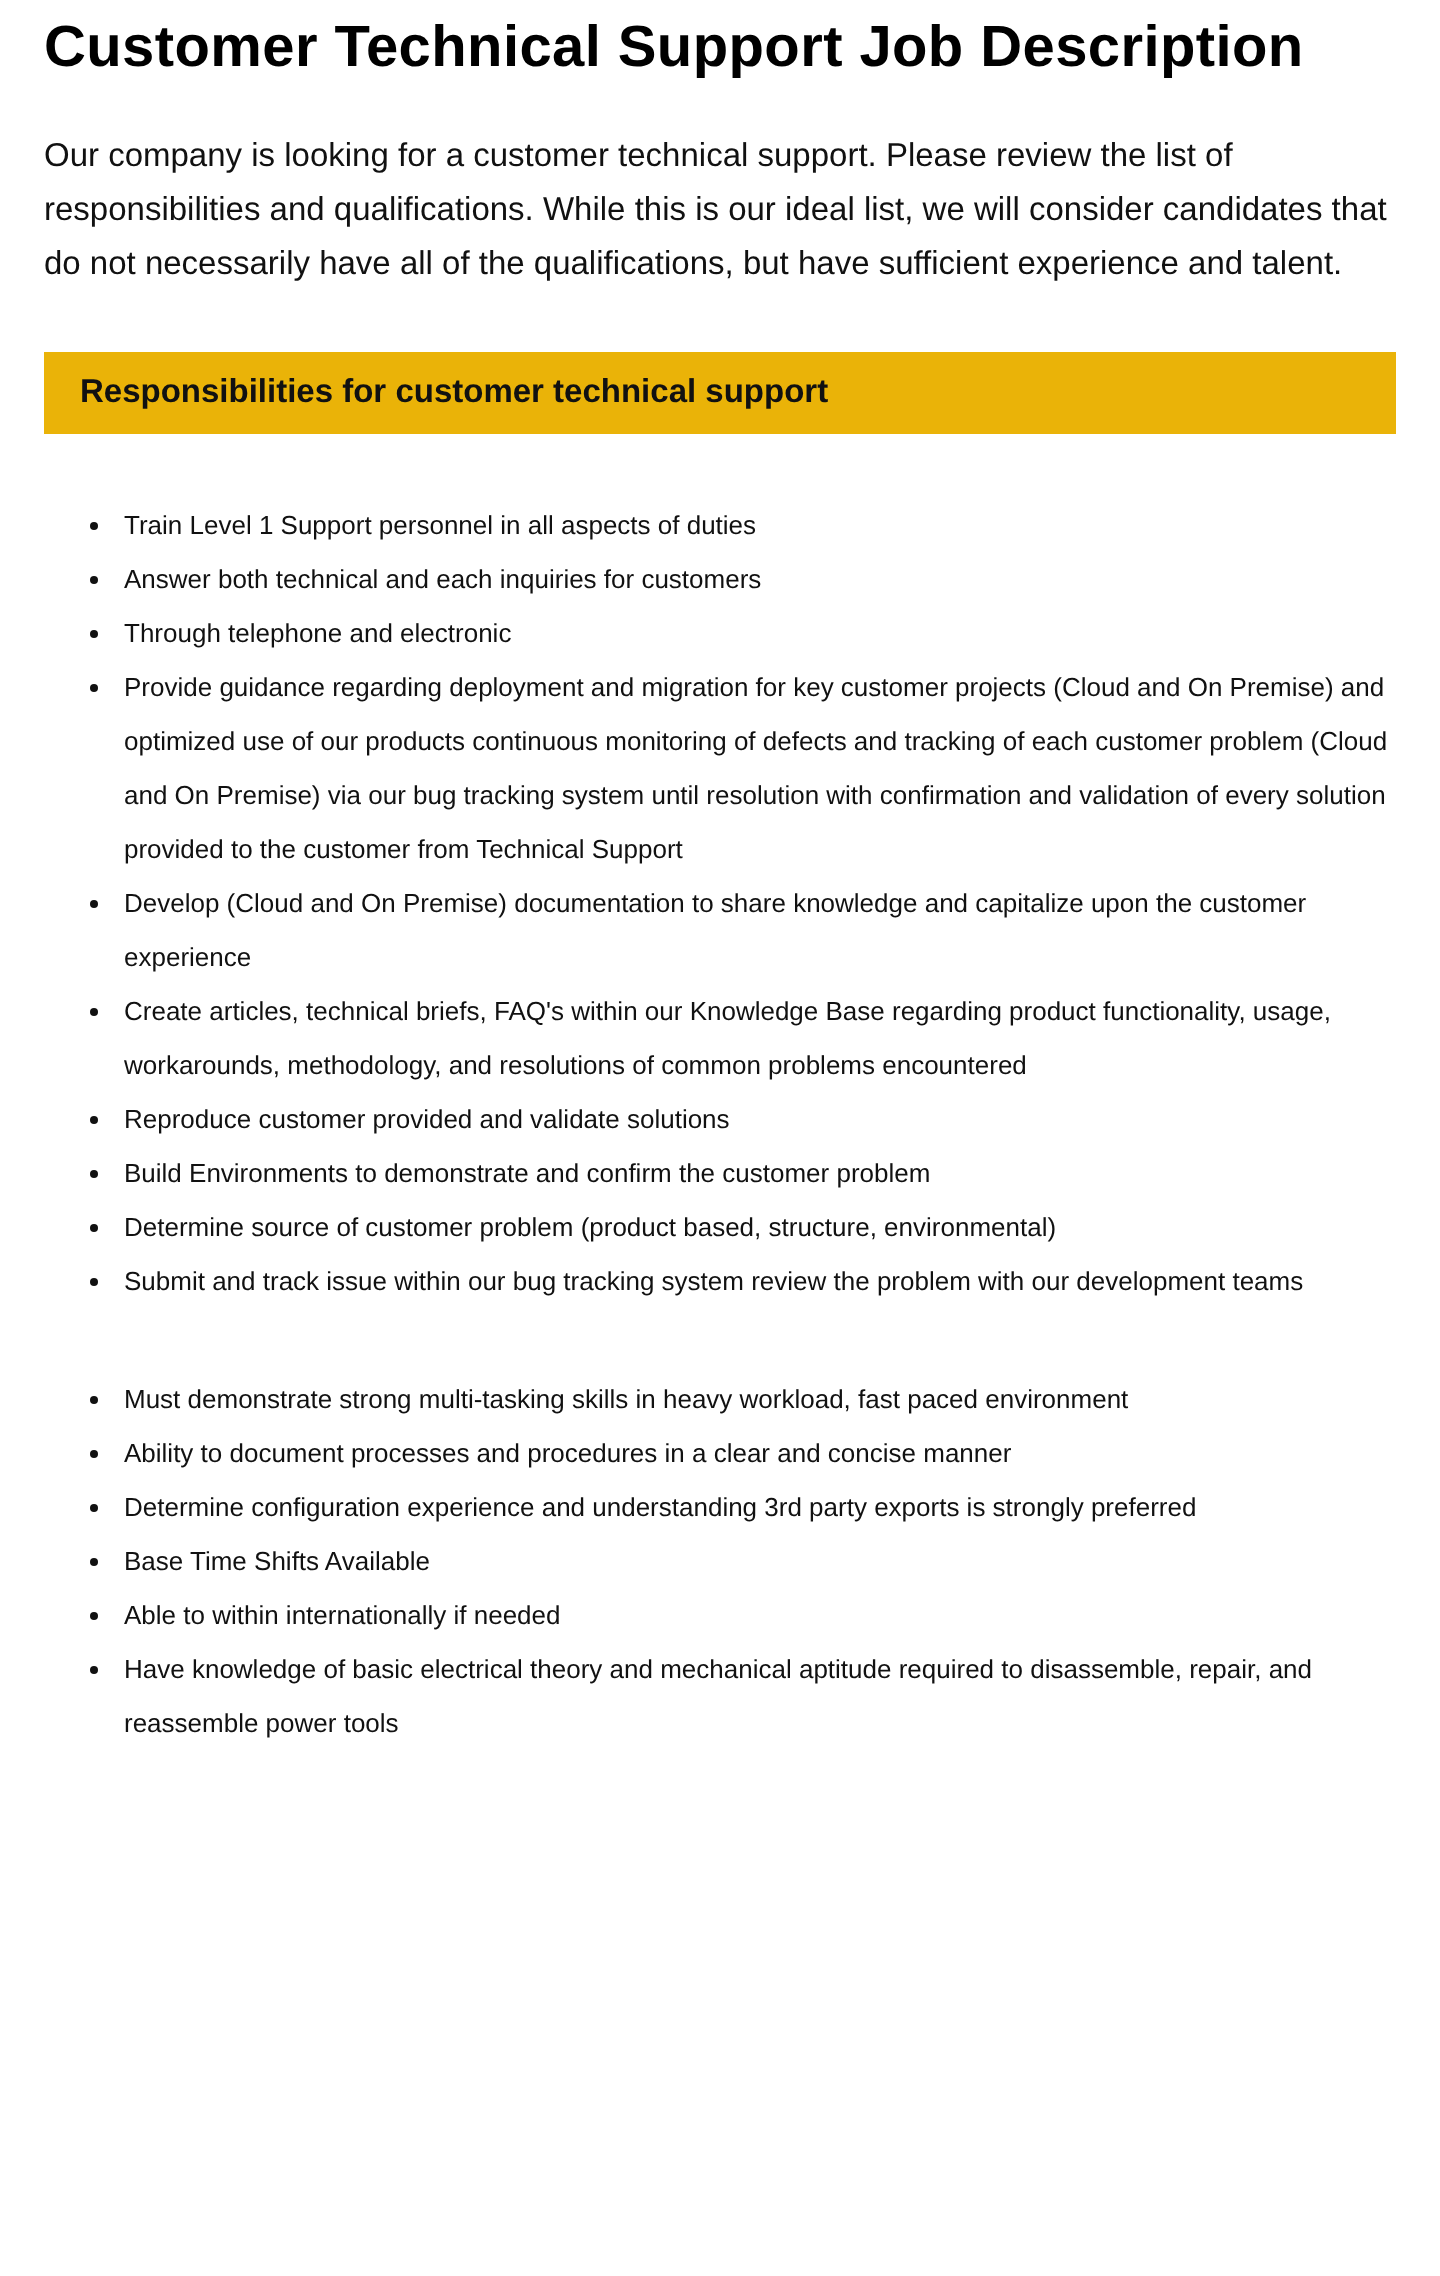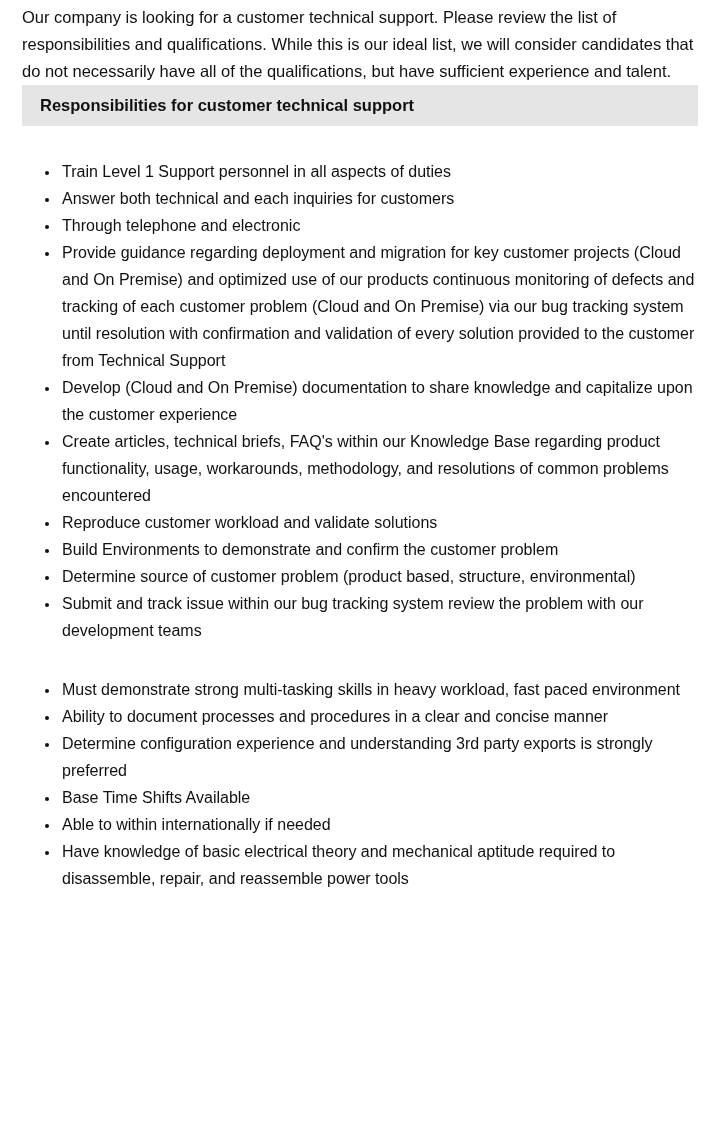--- a/index.html
+++ b/index.html
@@ -22,67 +22,69 @@
     font-weight: bold;
     letter-spacing: 0.2px;
     padding-top: 4px;
     margin-bottom: 24px;
     color: #000000;
   }
 
   .intro {
     font-size: 16.5px;
     line-height: 27px;
+    margin-bottom: 30px;
     color: #111111;
   }
 
   .section-header {
-    background: #e5e5e5;
+    background: #eab308;
     font-size: 16.5px;
     font-weight: bold;
     padding: 11px 18px;
     margin-bottom: 32px;
     color: #111111;
   }
 
   .bullet-list {
     list-style: disc;
     padding-left: 38px;
     margin-bottom: 32px;
   }
 
   .bullet-list li {
-    font-size: 16px;
+    font-size: 13px;
     line-height: 27px;
     color: #111111;
     padding-left: 2px;
   }
 
   .bullet-list li::marker {
     font-size: 14px;
   }
 </style>
 </head>
 <body>
 
 <div class="page">
 
+  <h1 class="job-title">Customer Technical Support Job Description</h1>
 
   <p class="intro">Our company is looking for a customer technical support. Please review the list of responsibilities and qualifications. While this is our ideal list, we will consider candidates that do not necessarily have all of the qualifications, but have sufficient experience and talent.</p>
 
   <div class="section-header">Responsibilities for customer technical support</div>
 
   <ul class="bullet-list">
       <li>Train Level 1 Support personnel in all aspects of duties</li>
       <li>Answer both technical and each inquiries for customers</li>
       <li>Through telephone and electronic</li>
       <li>Provide guidance regarding deployment and migration for key customer projects (Cloud and On Premise) and optimized use of our products continuous monitoring of defects and tracking of each customer problem (Cloud and On Premise) via our bug tracking system until resolution with confirmation and validation of every solution provided to the customer from Technical Support</li>
       <li>Develop (Cloud and On Premise) documentation to share knowledge and capitalize upon the customer experience</li>
       <li>Create articles, technical briefs, FAQ's within our Knowledge Base regarding product functionality, usage, workarounds, methodology, and resolutions of common problems encountered</li>
-      <li>Reproduce customer workload and validate solutions</li>
+      <li>Reproduce customer provided and validate solutions</li>
       <li>Build Environments to demonstrate and confirm the customer problem</li>
       <li>Determine source of customer problem (product based, structure, environmental)</li>
       <li>Submit and track issue within our bug tracking system review the problem with our development teams</li>
     </ul>
 
 
   <ul class="bullet-list">
       <li>Must demonstrate strong multi-tasking skills in heavy workload, fast paced environment</li>
       <li>Ability to document processes and procedures in a clear and concise manner</li>
       <li>Determine configuration experience and understanding 3rd party exports is strongly preferred</li>

